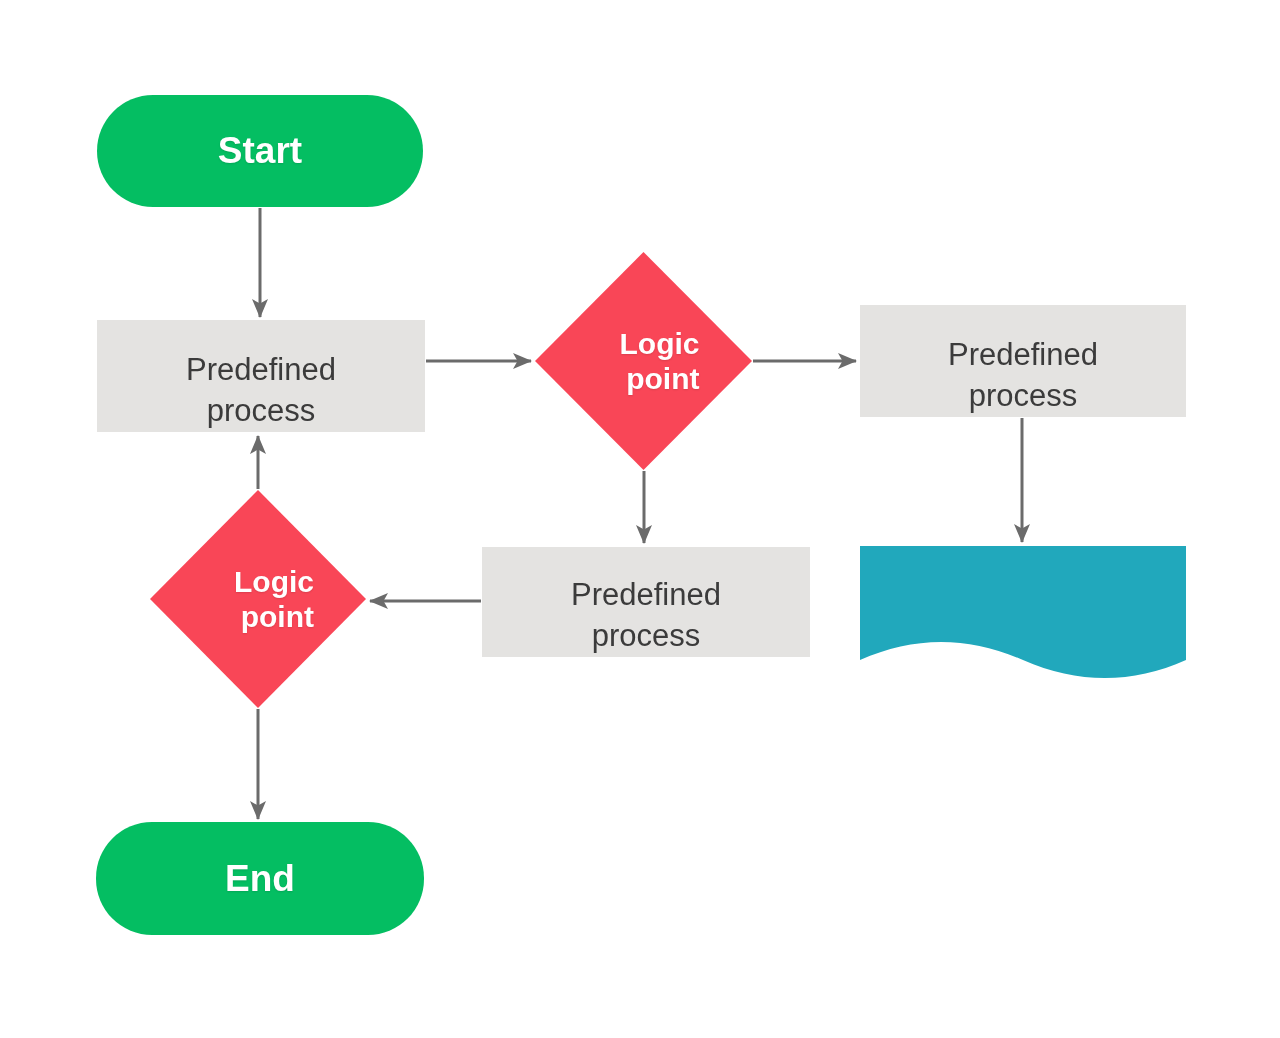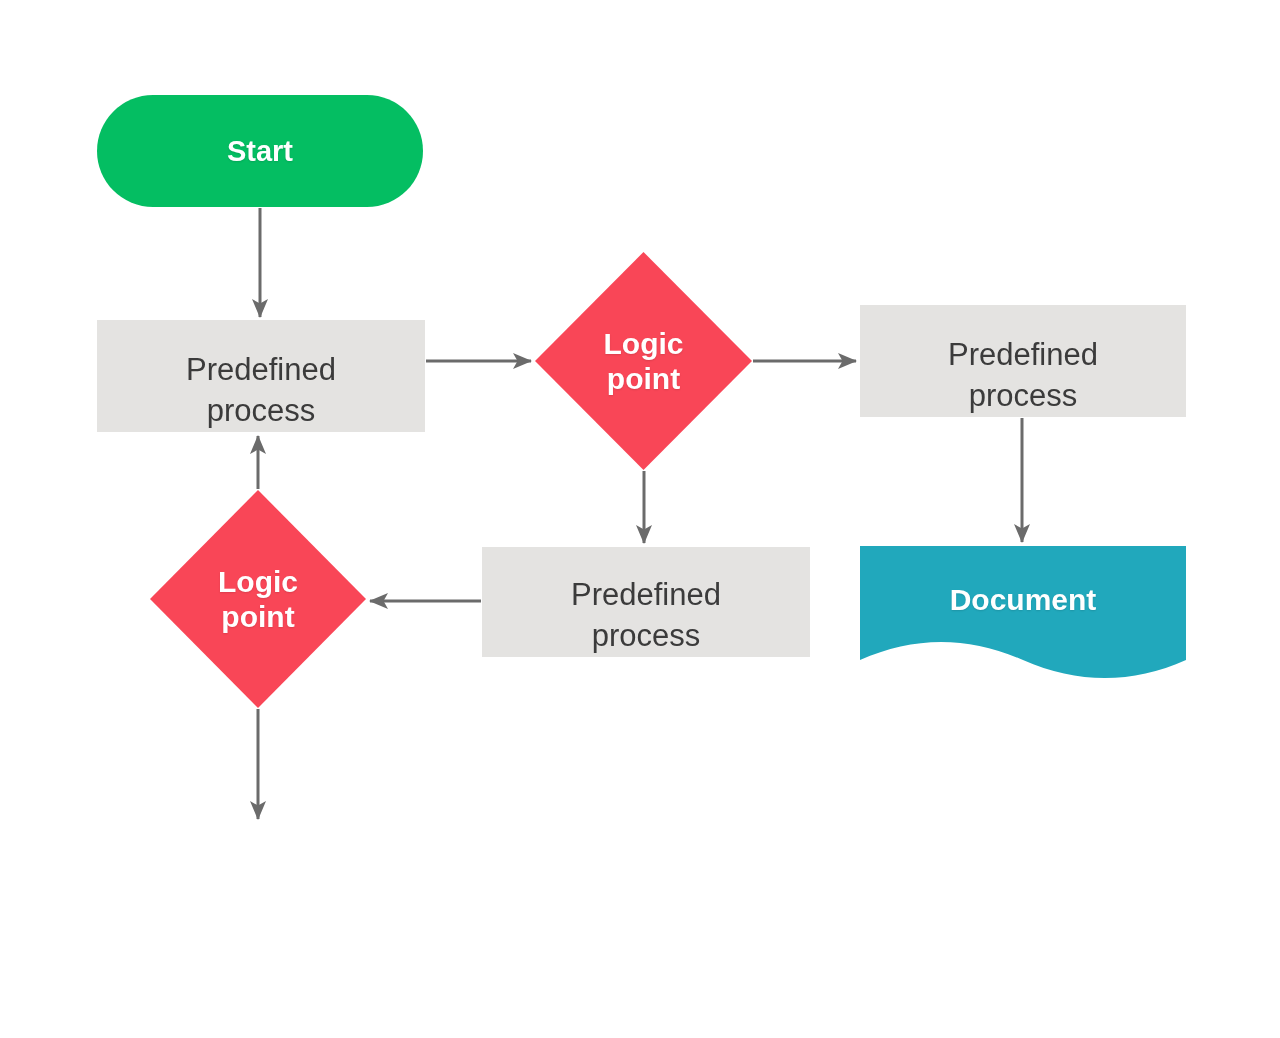--- a/index.html
+++ b/index.html
@@ -40,37 +40,37 @@
     text-align: center;
   }
   .label-light {
     color: #FFFFFF;
     font-weight: bold;
     text-shadow: 0 1px 2px rgba(0,0,0,0.12);
   }
   .terminator {
     background: var(--terminator);
     border-radius: 56px;
-    font-size: 29px;
+    font-size: 37px;
   }
   .process {
     background: var(--process);
     color: var(--process-text);
     font-size: 31px;
     line-height: 1.32;
     align-items: flex-end;
   }
   .process .label { max-width: 190px; }
   .diamond {
     background: var(--decision);
     clip-path: polygon(50% 0%, 100% 50%, 50% 100%, 0% 50%);
     font-size: 30px;
     line-height: 1.18;
   }
-  .diamond .label { max-width: 112px; }
+  .diamond .label { max-width: 112px; text-align: right; }
   .document-node { background: transparent; }
   .document-node .doc-shape {
     position: absolute;
     left: 0; top: 0;
     width: 100%; height: 100%;
   }
   .document-node .doc-shape path { fill: var(--document); }
   .document-node .label {
     position: relative;
     font-size: 30px;
@@ -127,25 +127,27 @@
   </div>
 
   <div class="node process" style="left:860px; top:305px; width:326px; height:112px;">
     <span class="label">Predefined process</span>
   </div>
 
   <div class="node document-node label-light" style="left:860px; top:546px; width:326px; height:132px;">
     <svg class="doc-shape" viewBox="0 0 326 132" preserveAspectRatio="none" xmlns="http://www.w3.org/2000/svg">
       <path d="M0,0 H326 V114 C272,138 218,138 163,114 C108,90 54,90 0,114 Z"></path>
     </svg>
-    <span class="label">Document</span>
   </div>
 
   <div class="node process" style="left:482px; top:547px; width:328px; height:110px;">
     <span class="label">Predefined process</span>
   </div>
 
   <div class="node diamond label-light" style="left:150px; top:490px; width:216px; height:218px;">
     <span class="label">Logic point</span>
   </div>
 
+  <div class="node terminator label-light" style="left:96px; top:822px; width:328px; height:113px;">
+    <span class="label">End</span>
+  </div>
 
 </div>
 
 </body></html>

